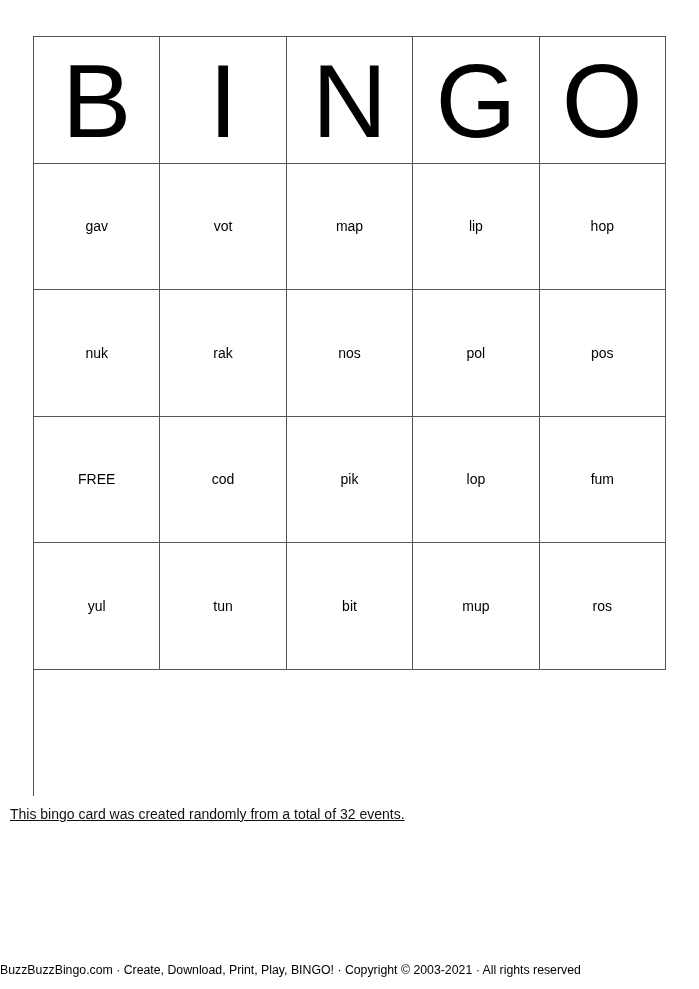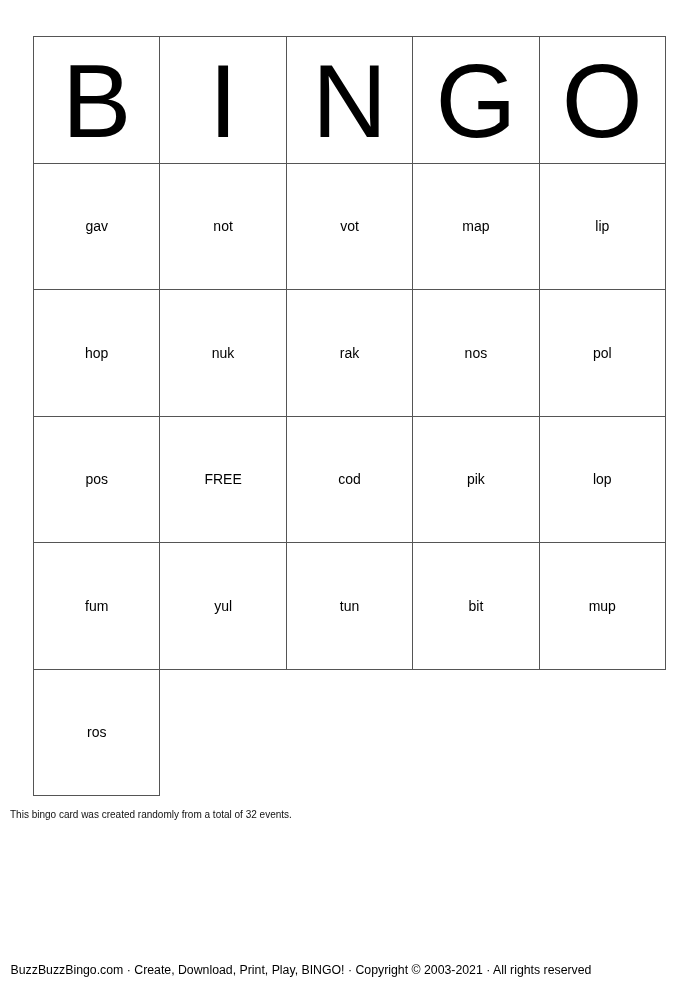--- a/index.html
+++ b/index.html
@@ -40,47 +40,46 @@
     }
     .header-cell {
       font-size: 104px;
       line-height: 1;
       padding-top: 2px;
     }
     .info {
       position: absolute;
       left: 10px;
       top: 808px;
-      font-size: 10px;
+      font-size: 14px;
       line-height: 13px;
       color: #111;
+      text-decoration: underline;
     }
     .footer {
       position: absolute;
       left: 0;
       width: 602px;
       top: 963px;
-      text-align: center;
       font-size: 12.3px;
       color: #000;
     }
   </style>
 </head>
 <body>
 
 <div class="card">
 
   <div class="cell header-cell">B</div>
   <div class="cell header-cell">I</div>
   <div class="cell header-cell">N</div>
   <div class="cell header-cell">G</div>
   <div class="cell header-cell">O</div>
 
   <div class="cell">gav</div>
-  <div class="cell">not</div>
   <div class="cell">vot</div>
   <div class="cell">map</div>
   <div class="cell">lip</div>
 
   <div class="cell">hop</div>
   <div class="cell">nuk</div>
   <div class="cell">rak</div>
   <div class="cell">nos</div>
   <div class="cell">pol</div>
 

